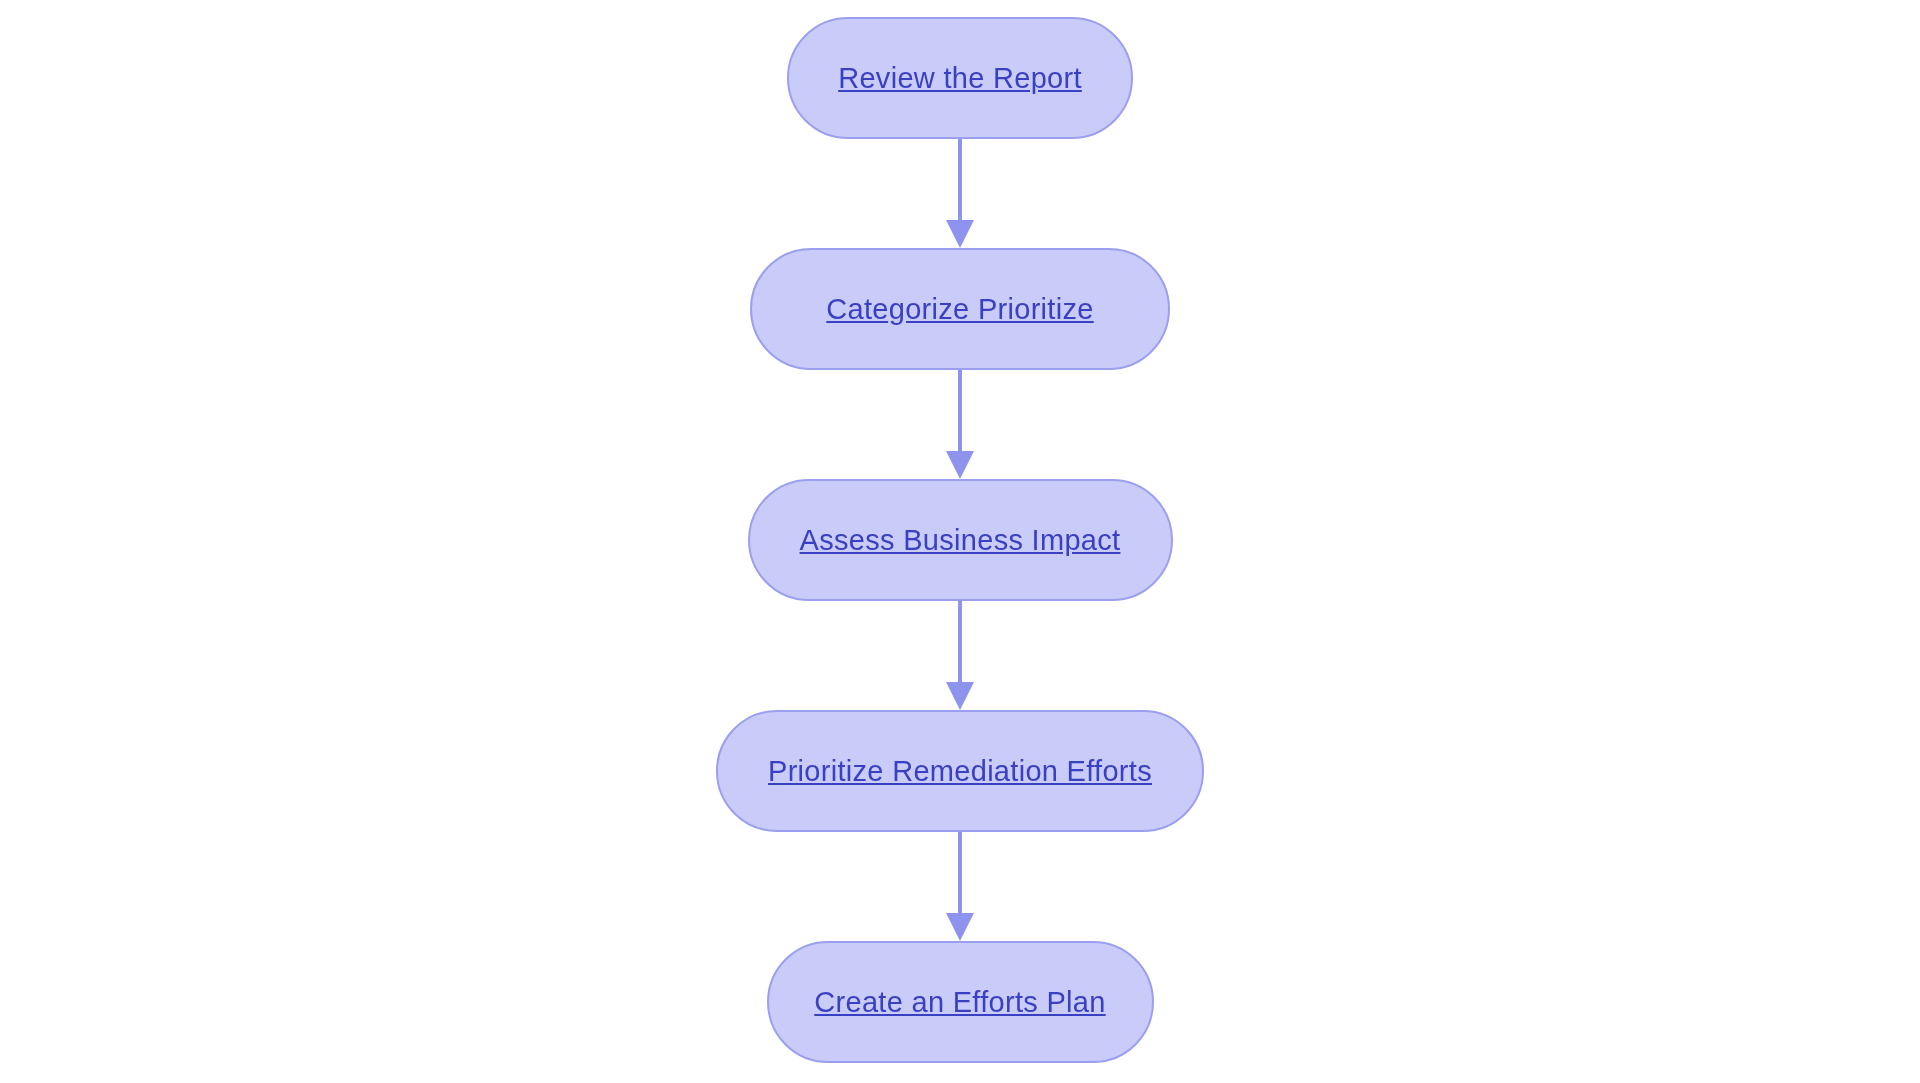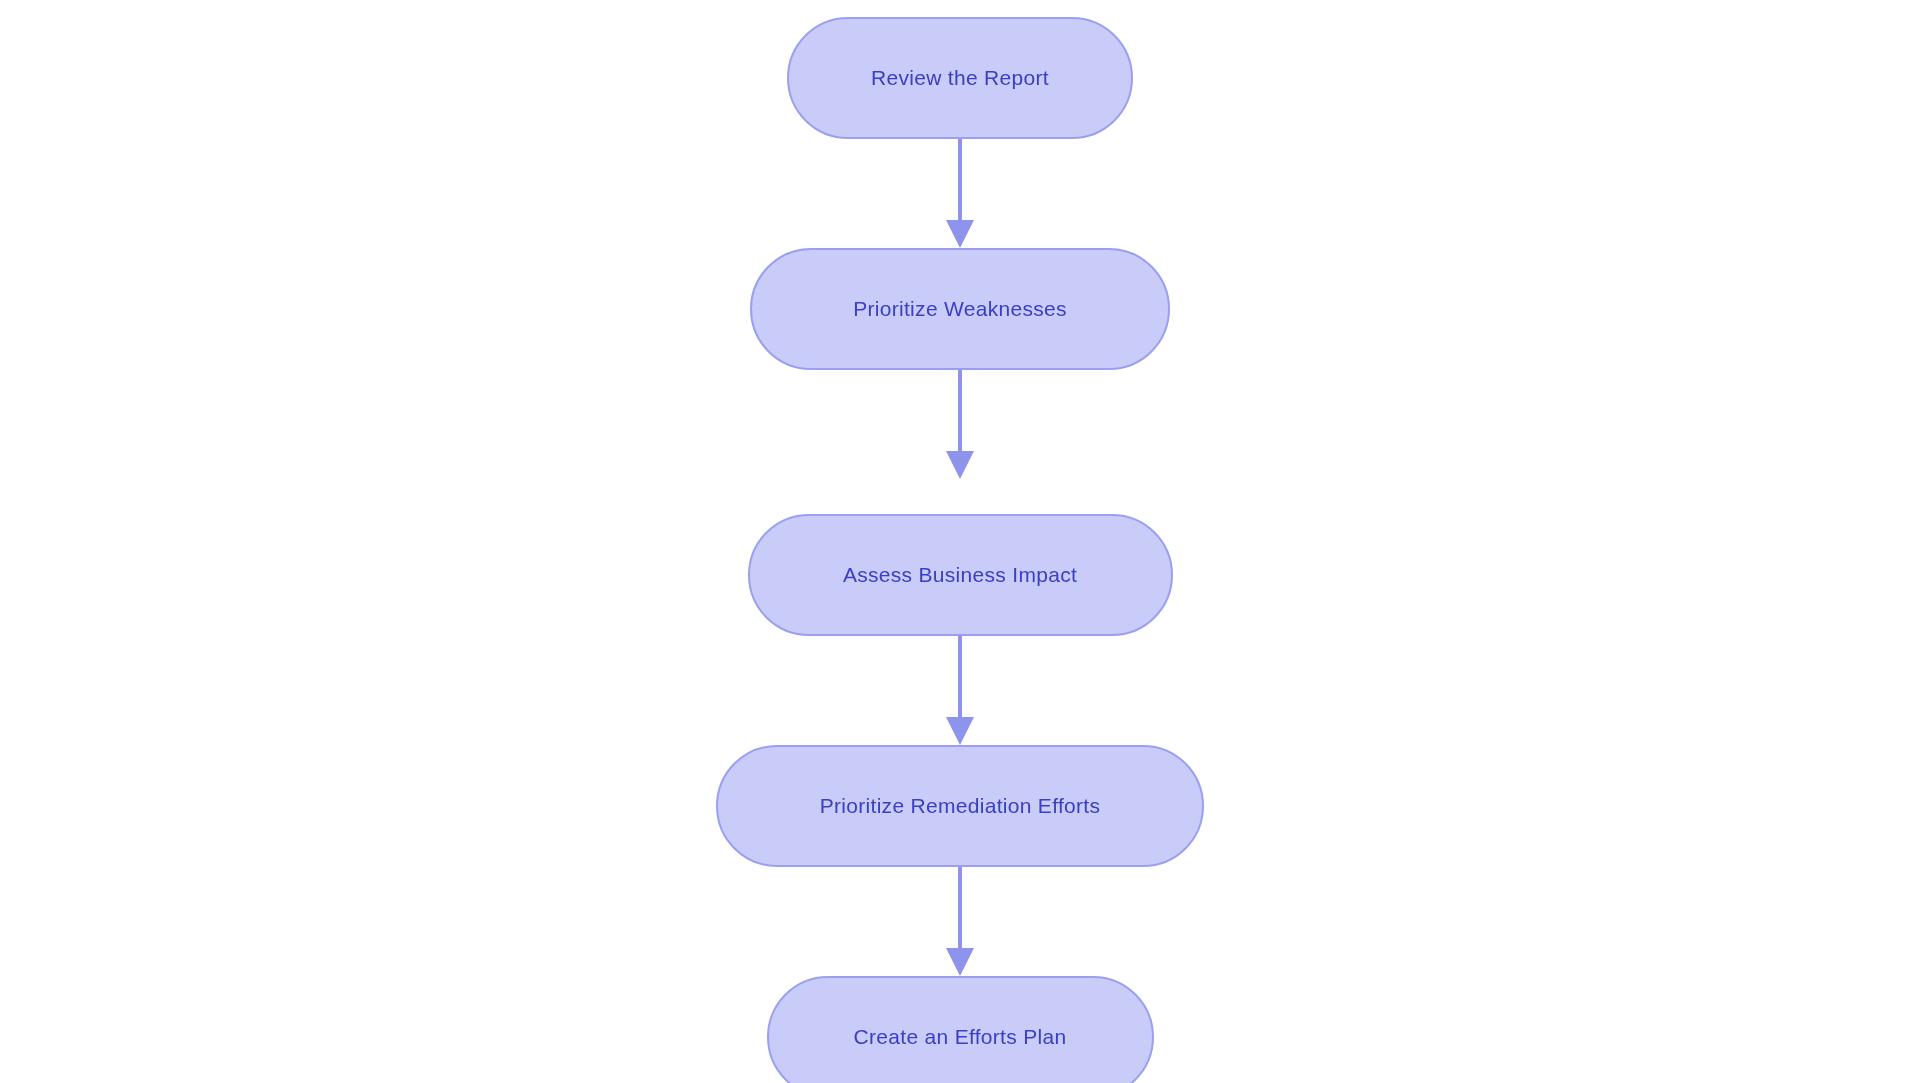--- a/index.html
+++ b/index.html
@@ -30,30 +30,31 @@
     border: 2px solid #9aa0ef;
     box-sizing: border-box;
     display: flex;
     align-items: center;
     justify-content: center;
     flex: 0 0 auto;
   }
 
   .node-label {
     color: #3a40c2;
-    font-size: 21px;
+    font-size: 29px;
     font-weight: 500;
     letter-spacing: 0.3px;
     white-space: nowrap;
     user-select: none;
+    text-decoration: underline;
   }
 
   .node-1 { width: 346px; }
   .node-2 { width: 420px; }
-  .node-3 { width: 425px; margin-top: 35px; }
+  .node-3 { width: 425px; }
   .node-4 { width: 488px; }
   .node-5 { width: 387px; }
 
   .connector {
     position: relative;
     width: 30px;
     height: 109px;
     flex: 0 0 auto;
   }
 
@@ -87,21 +88,21 @@
   <div class="node node-1">
     <span class="node-label">Review the Report</span>
   </div>
 
   <div class="connector">
     <div class="line"></div>
     <div class="arrowhead"></div>
   </div>
 
   <div class="node node-2">
-    <span class="node-label">Prioritize Weaknesses</span>
+    <span class="node-label">Categorize Prioritize</span>
   </div>
 
   <div class="connector">
     <div class="line"></div>
     <div class="arrowhead"></div>
   </div>
 
   <div class="node node-3">
     <span class="node-label">Assess Business Impact</span>
   </div>

